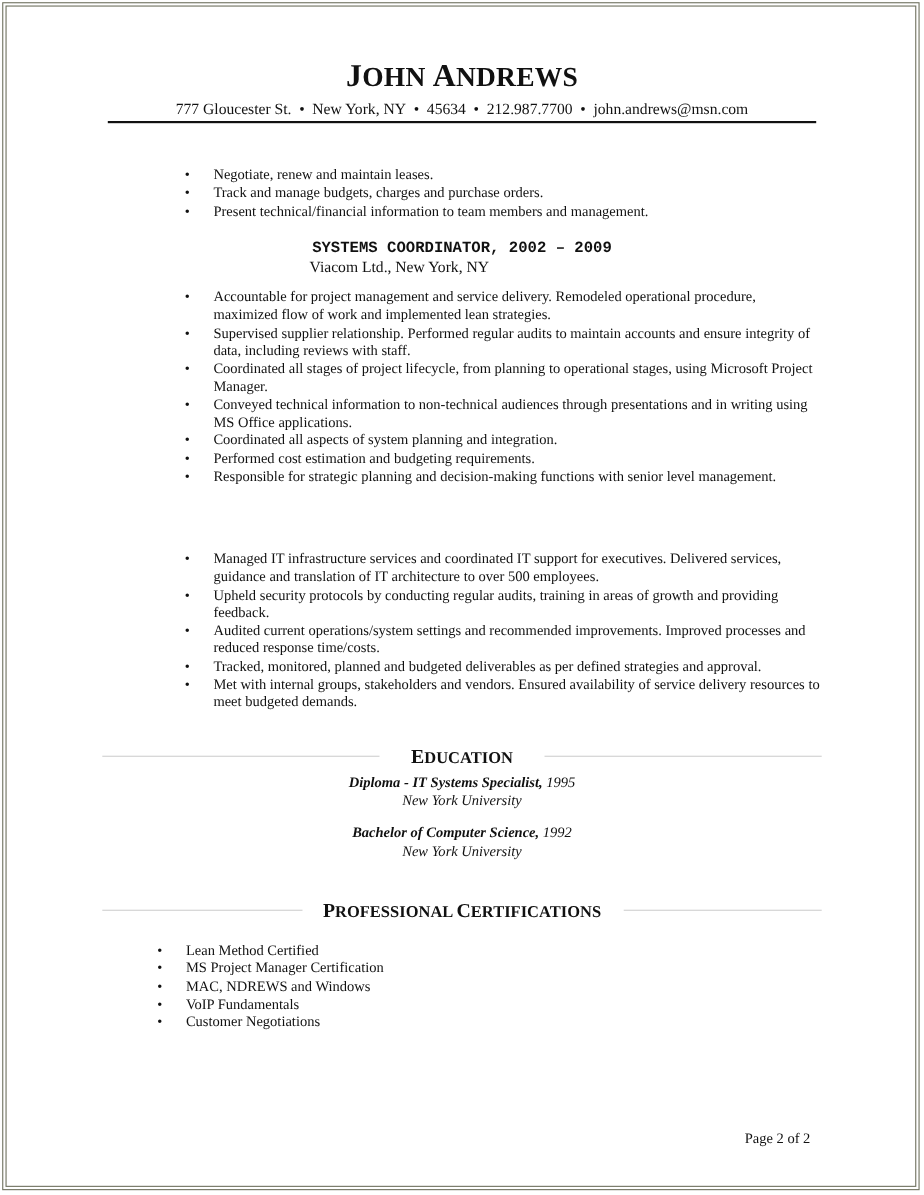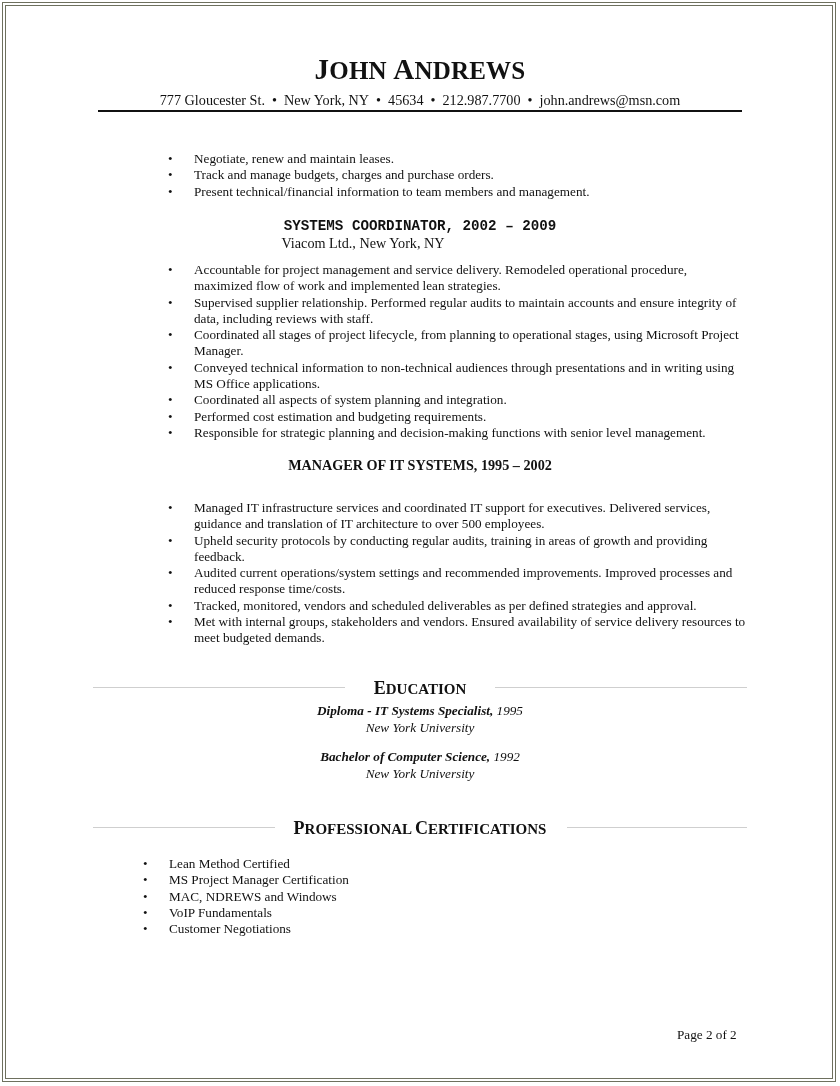--- a/index.html
+++ b/index.html
@@ -53,27 +53,26 @@
   <ul class="bullets" style="left:124px; top:262px; width:620px;">
     <li>Accountable for project management and service delivery. Remodeled operational procedure, maximized flow of work and implemented lean strategies.</li>
     <li>Supervised supplier relationship. Performed regular audits to maintain accounts and ensure integrity of data, including reviews with staff.</li>
     <li>Coordinated all stages of project lifecycle, from planning to operational stages, using Microsoft Project Manager.</li>
     <li>Conveyed technical information to non-technical audiences through presentations and in writing using MS Office applications.</li>
     <li>Coordinated all aspects of system planning and integration.</li>
     <li>Performed cost estimation and budgeting requirements.</li>
     <li>Responsible for strategic planning and decision-making functions with senior level management.</li>
   </ul>
 
-  <div class="job-title" style="top:457px;">MANAGER OF IT SYSTEMS, 1995 – 2002</div>
 
   <ul class="bullets" style="left:124px; top:500px; width:624px;">
     <li>Managed IT infrastructure services and coordinated IT support for executives. Delivered services, guidance and translation of IT architecture to over 500 employees.</li>
     <li>Upheld security protocols by conducting regular audits, training in areas of growth and providing feedback.</li>
     <li>Audited current operations/system settings and recommended improvements. Improved processes and reduced response time/costs.</li>
-    <li>Tracked, monitored, vendors and scheduled deliverables as per defined strategies and approval.</li>
+    <li>Tracked, monitored, planned and budgeted deliverables as per defined strategies and approval.</li>
     <li>Met with internal groups, stakeholders and vendors. Ensured availability of service delivery resources to meet budgeted demands.</li>
   </ul>
 
   <div class="section-head" style="top:666px;margin-top:12px;">
     <div class="line" style="left:0; width:252px;"></div>
     <div class="line" style="left:402px; width:252px;"></div>
     <div class="label"><span class="big">E</span><span>DUCATION</span></div>
   </div>
 
   <div class="edu" style="top:703px;">

